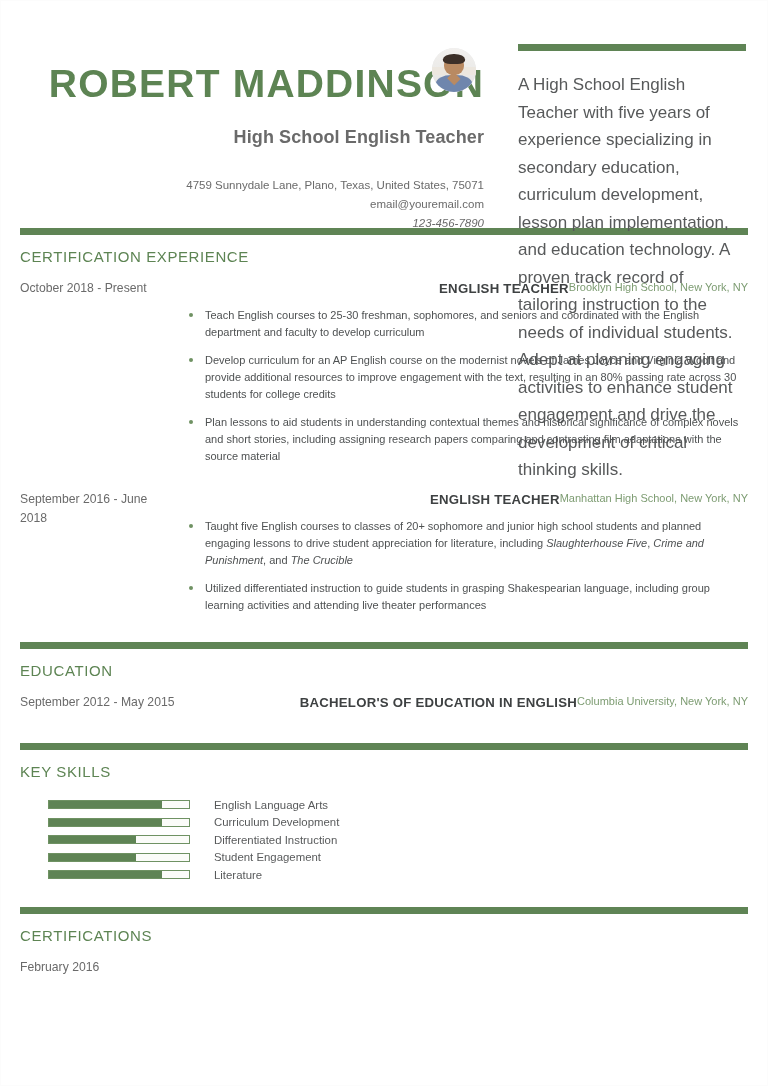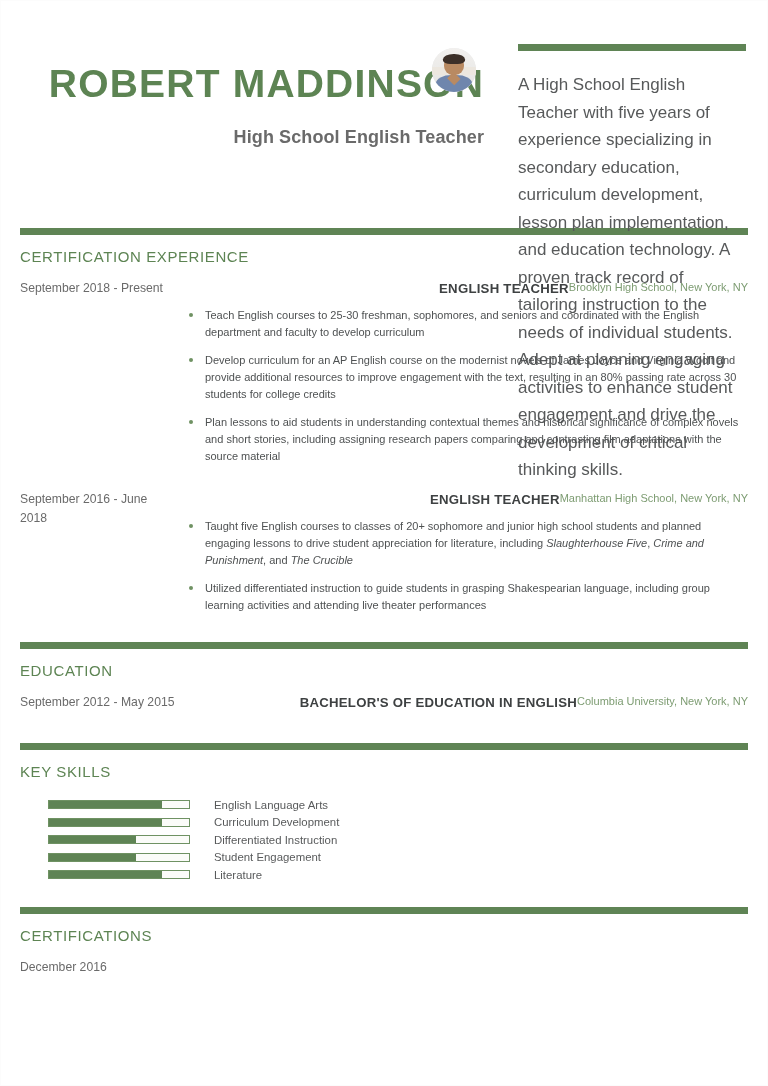--- a/index.html
+++ b/index.html
@@ -268,20 +268,25 @@
 </head>
 <body>
 
 <div id="page">
 
   <div class="header">
 
     <div class="header-left">
       <h1 class="name">ROBERT MADDINSON</h1>
       <div class="job-subtitle">High School English Teacher</div>
+      <div class="contact">
+        <div>4759 Sunnydale Lane, Plano, Texas, United States, 75071</div>
+        <div>email@youremail.com</div>
+        <div class="phone">123-456-7890</div>
+      </div>
     </div>
 
     <div class="avatar-wrap">
       <div class="avatar">
         <div class="bg"></div>
         <div class="strip"></div>
         <div class="body"></div>
         <div class="collar"></div>
         <div class="head"></div>
         <div class="hair"></div>
@@ -291,21 +296,21 @@
     <div class="header-right">
       <div class="summary-rule"></div>
       <div class="summary-text">A High School English Teacher with five years of experience specializing  in secondary education, curriculum development, lesson plan  implementation, and education technology. A proven track record of  tailoring instruction to the needs of individual students. Adept at  planning engaging activities to enhance student engagement and drive the  development of critical thinking skills.</div>
     </div>
   </div>
 
   <div class="divider"></div>
   <div class="section-title">CERTIFICATION EXPERIENCE</div>
 
   <div class="entry">
-    <div class="entry-dates">September 2018 - Present</div>
+    <div class="entry-dates">October 2018 - Present</div>
     <div class="entry-main">
       <div class="entry-headrow">
         <div class="entry-title">ENGLISH TEACHER</div>
         <div class="entry-org">Brooklyn High School, New York, NY</div>
       </div>
       <ul class="bullets">
         <li>Teach English courses to 25-30 freshman, sophomores, and seniors and  coordinated with the English department and faculty to develop  curriculum</li>
         <li>Develop curriculum for an AP English course on the modernist novels  of James Joyce and Virginia Woolf and provide additional resources to  improve engagement with the text, resulting in an 80% passing rate  across 30 students for college credits</li>
         <li>Plan lessons to aid students in understanding contextual themes and  historical significance of complex novels and short stories, including  assigning research papers comparing and contrasting film adaptations  with the source material</li>
       </ul>
@@ -378,16 +383,16 @@
       <div class="skill-label">Literature</div>
     </div>
   </div>
 
   <div class="spacer-md"></div>
 
   <div class="divider"></div>
   <div class="section-title">CERTIFICATIONS</div>
 
   <div class="entry">
-    <div class="entry-dates">December 2016</div>
+    <div class="entry-dates">February 2016</div>
   </div>
 
 </div>
 
 </body></html>

